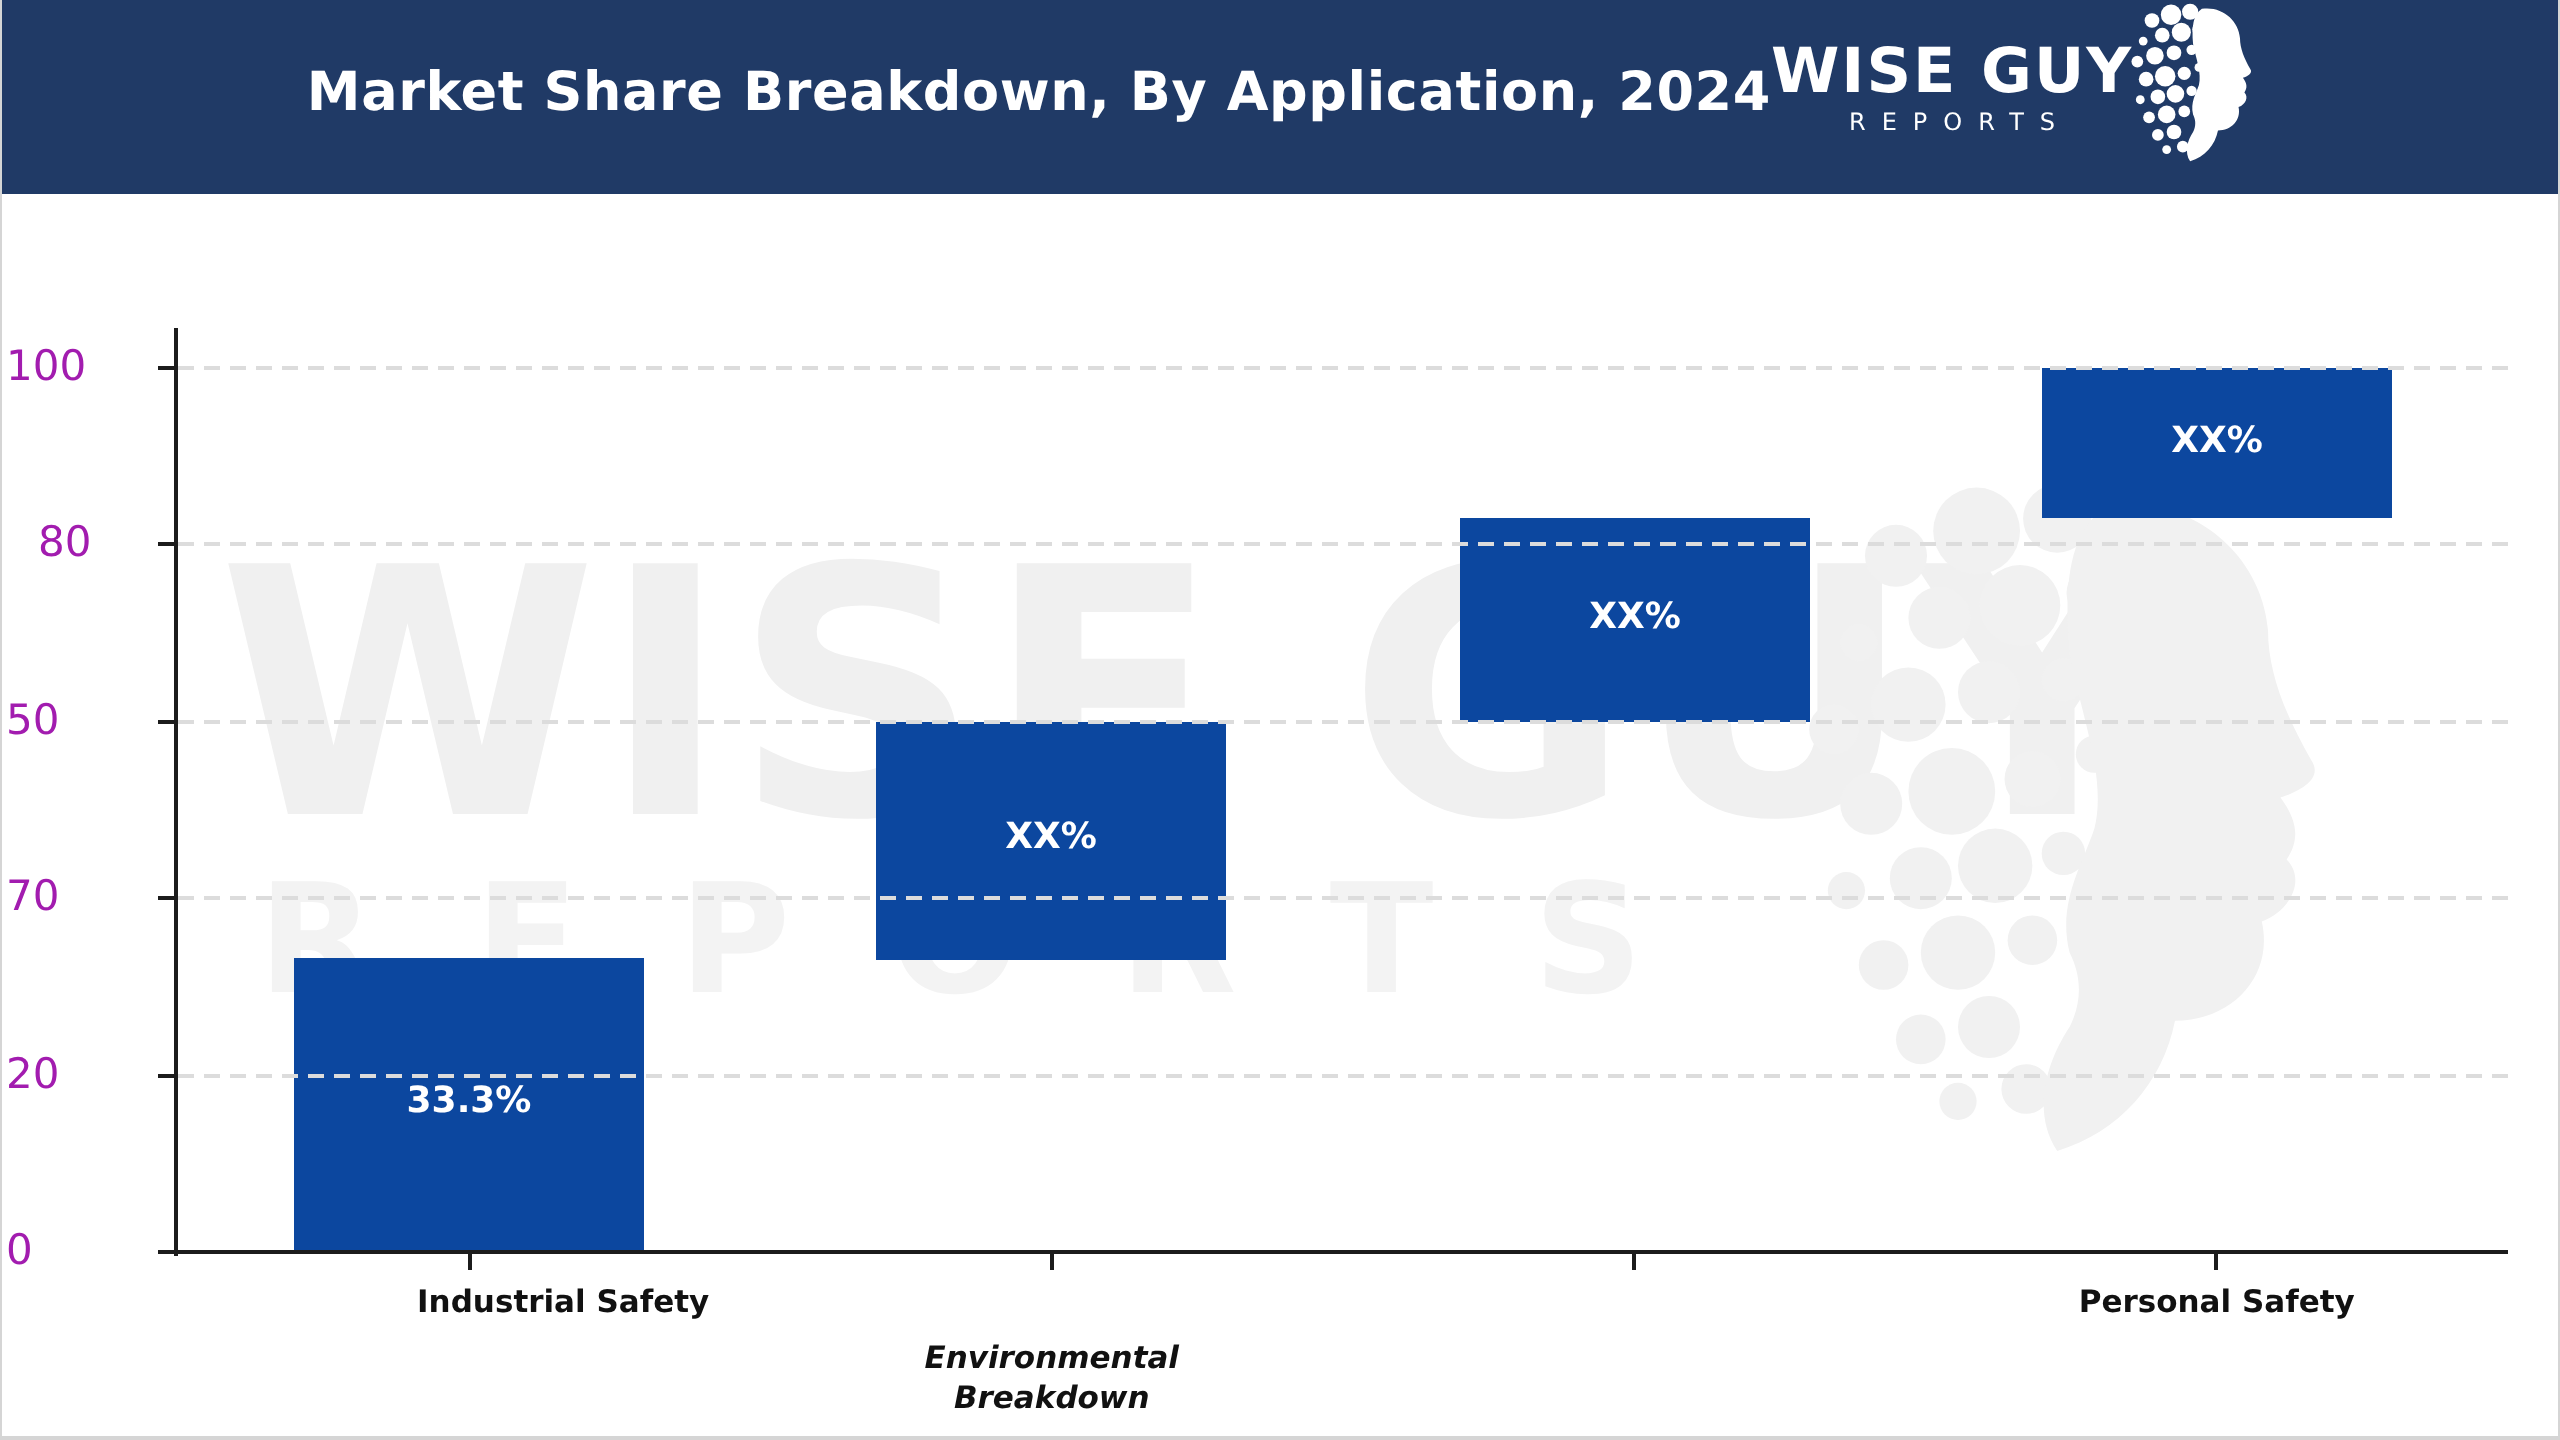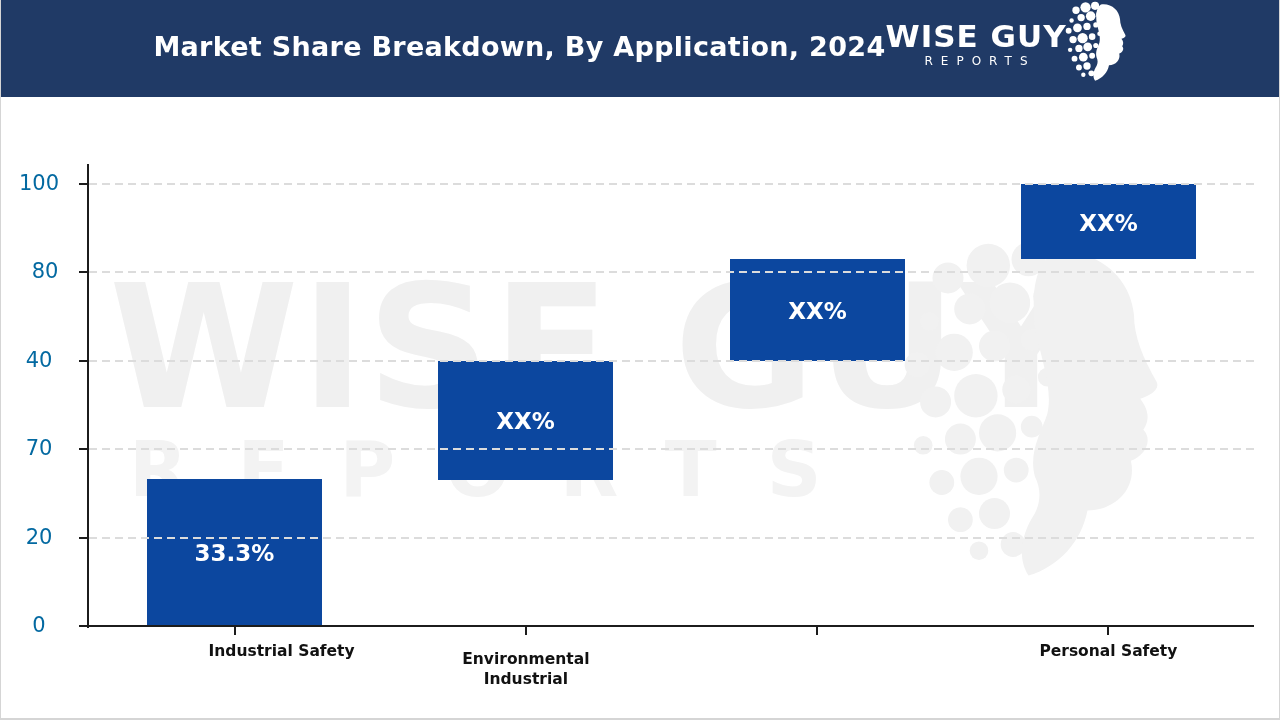--- a/index.html
+++ b/index.html
@@ -37,28 +37,28 @@
   .wm-head{position:absolute;left:885px;top:228px;width:310px;height:385px;}
   
   .chart{position:absolute;left:0;top:97px;right:0;bottom:0;}
   .bar{position:absolute;z-index:1;}
   .gridline{position:absolute;height:2px;z-index:2;
     background:repeating-linear-gradient(90deg,#dcdcdc 0 8px,rgba(0,0,0,0) 8px 13px);}
   .spine{position:absolute;background:#1c1c1c;z-index:3;}
   .ytick-mark{position:absolute;background:#1c1c1c;z-index:3;}
   .xtick-mark{position:absolute;background:#1c1c1c;z-index:3;}
   .ytick-label{
-    position:absolute;width:72px;text-align:center;font-size:21px;color:#0369a1;z-index:3;
+    position:absolute;width:72px;text-align:left;font-size:21px;color:#a21caf;z-index:3;
   }
   .xcat-label{
     position:absolute;width:240px;text-align:center;font-size:15.5px;font-weight:bold;
     color:#111111;line-height:1.3;z-index:3;
   }
   .bar-value{
-    position:absolute;text-align:center;font-weight:bold;font-size:23px;z-index:4;
+    position:absolute;text-align:center;font-weight:bold;font-size:18px;z-index:4;
   }
 </style>
 </head>
 <body>
 
 <svg width="0" height="0" style="position:absolute">
   <defs>
     <symbol id="dot-head" viewBox="0 0 100 120">
       <circle cx="20" cy="14" r="5"></circle>
         <circle cx="33" cy="10" r="7"></circle>
@@ -133,33 +133,33 @@
       <div class="bar-value" style="left: 1020px; width: 175px; top: 112.57px; color: rgb(255, 255, 255);">XX%</div>
       <div class="spine" style="left: 86px; top: 67px; width: 2px; height: 464px;"></div>
       <div class="spine" style="left: 86px; top: 528px; width: 1167px; height: 2px;"></div>
       <div class="ytick-mark" style="left: 78px; width: 9px; height: 2px; top: 528px;"></div>
       <div class="ytick-label" style="left: 2px; top: 516px;">0</div>
       <div class="ytick-mark" style="left: 78px; width: 9px; height: 2px; top: 439.6px;"></div>
       <div class="ytick-label" style="left: 2px; top: 427.6px;">20</div>
       <div class="ytick-mark" style="left: 78px; width: 9px; height: 2px; top: 351.2px;"></div>
       <div class="ytick-label" style="left: 2px; top: 339.2px;">70</div>
       <div class="ytick-mark" style="left: 78px; width: 9px; height: 2px; top: 262.8px;"></div>
-      <div class="ytick-label" style="left: 2px; top: 250.8px;">40</div>
+      <div class="ytick-label" style="left: 2px; top: 250.8px;">50</div>
       <div class="ytick-mark" style="left: 78px; width: 9px; height: 2px; top: 174.4px;"></div>
-      <div class="ytick-label" style="left: 8px; top: 162.4px;">80</div>
+      <div class="ytick-label" style="left: 18px; top: 162.4px;">80</div>
       <div class="ytick-mark" style="left: 78px; width: 9px; height: 2px; top: 86px;"></div>
       <div class="ytick-label" style="left: 2px; top: 74px;">100</div>
       <div class="xtick-mark" style="left: 232.625px; top: 530px; width: 2px; height: 8px;"></div>
       <div class="xcat-label" style="left: 113.625px; top: 544px; text-align: right;">
         <div>Industrial Safety</div>
       </div>
       <div class="xtick-mark" style="left: 523.875px; top: 530px; width: 2px; height: 8px;"></div>
-      <div class="xcat-label" style="left: 404.875px; top: 552px;">
+      <div class="xcat-label" style="left: 404.875px; top: 572px; font-style: italic;">
         <div>Environmental</div>
-        <div>Industrial</div>
+        <div>Breakdown</div>
       </div>
       <div class="xtick-mark" style="left: 815.125px; top: 530px; width: 2px; height: 8px;"></div>
       <div class="xcat-label" style="left: 696.125px; top: 544px;">
       </div>
       <div class="xtick-mark" style="left: 1106.38px; top: 530px; width: 2px; height: 8px;"></div>
       <div class="xcat-label" style="left: 987.375px; top: 544px;">
         <div>Personal Safety</div>
       </div>
     </div>
 

